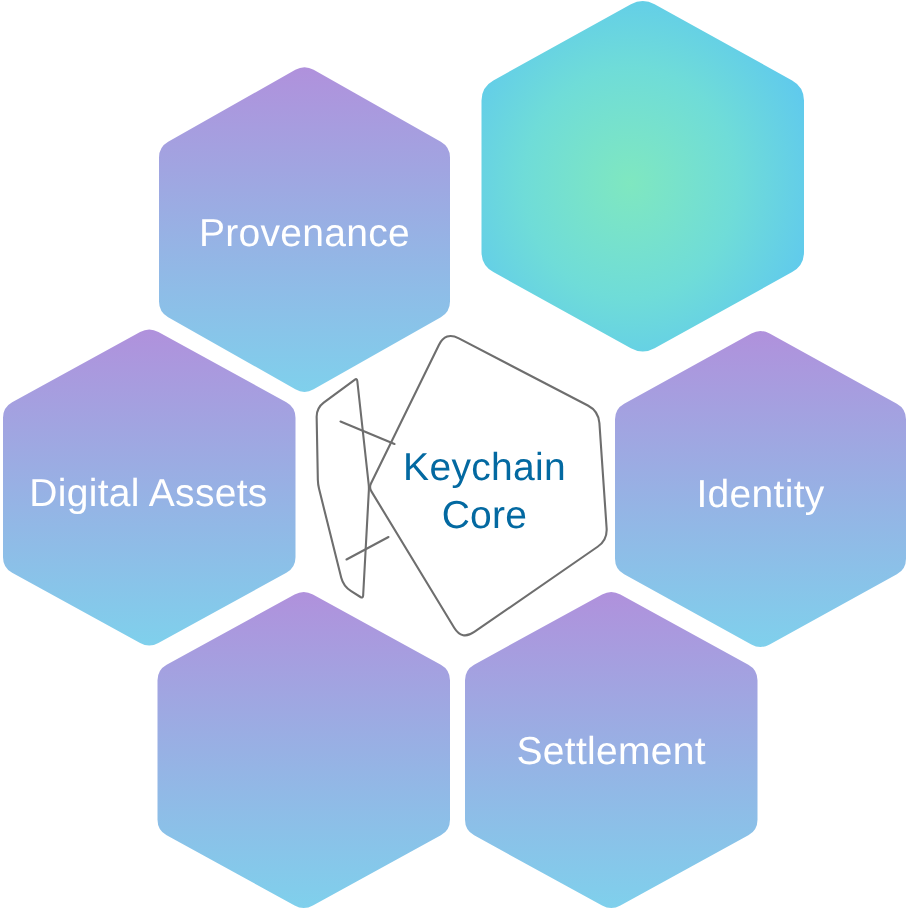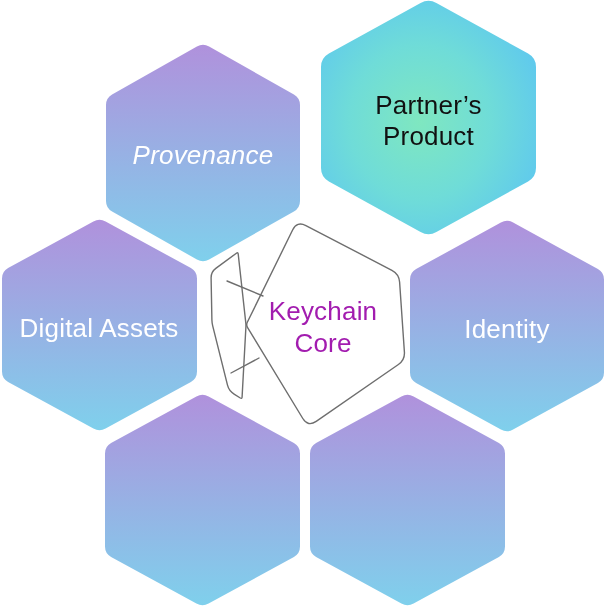--- a/index.html
+++ b/index.html
@@ -59,20 +59,19 @@
       <path d="M93.4 221.4 Q99.5 218 105.6 221.4 L190.9 268.1 Q197 271.5 197.0 278.5 L197.0 371.5 Q197 378.5 190.9 381.9 L105.6 428.6 Q99.5 432 93.4 428.6 L8.1 381.9 Q2 378.5 2.0 371.5 L2.0 278.5 Q2 271.5 8.1 268.1 Z" fill="url(#gradNode)"></path>
       <path d="M500.9 222.4 Q507 219 513.1 222.4 L597.9 269.1 Q604 272.5 604.0 279.5 L604.0 372.5 Q604 379.5 597.9 382.9 L513.1 429.6 Q507 433 500.9 429.6 L416.1 382.9 Q410 379.5 410.0 372.5 L410.0 279.5 Q410 272.5 416.1 269.1 Z" fill="url(#gradNode)"></path>
       <path d="M196.4 396.4 Q202.5 393 208.6 396.4 L293.9 443.1 Q300 446.5 300.0 453.5 L300.0 546.5 Q300 553.5 293.9 556.9 L208.6 603.6 Q202.5 607 196.4 603.6 L111.1 556.9 Q105 553.5 105.0 546.5 L105.0 453.5 Q105 446.5 111.1 443.1 Z" fill="url(#gradNode)"></path>
       <path d="M401.4 396.4 Q407.5 393 413.6 396.4 L498.9 443.1 Q505 446.5 505.0 453.5 L505.0 546.5 Q505 553.5 498.9 556.9 L413.6 603.6 Q407.5 607 401.4 603.6 L316.1 556.9 Q310 553.5 310.0 546.5 L310.0 453.5 Q310 446.5 316.1 443.1 Z" fill="url(#gradNode)"></path>
       <path d="M292.6 230.0 Q297 221 305.9 225.6 L391.9 270.3 Q399 274 399.6 282.0 L404.4 352.0 Q405 360 398.4 364.5 L316.2 421.3 Q308 427 302.8 418.5 L247.6 327.6 Q246 325 247.3 322.3 Z" fill="#ffffff" stroke="#6e6e6e" stroke-width="1.4" stroke-linejoin="round" stroke-linecap="round"></path>
       <path d="M238.2 254.0 Q238 252 236.4 253.2 L215.8 268.4 Q211 272 211.1 278.0 L211.9 320.0 Q212 323 212.7 325.9 L227.5 385.2 Q229 391 234.1 394.1 L240.3 398.0 Q242 399 242.1 397.0 L245.9 327.0 Q246 325 245.8 323.0 Z" fill="#ffffff" stroke="#6e6e6e" stroke-width="1.4" stroke-linejoin="round" stroke-linecap="round"></path>
       <line x1="227" y1="281" x2="263" y2="296" stroke="#6e6e6e" stroke-width="1.4" stroke-linecap="round"></line>
       <line x1="231" y1="373" x2="259" y2="358" stroke="#6e6e6e" stroke-width="1.4" stroke-linecap="round"></line>
     </svg>
 
-  <div class="hex-label" id="label-0" style="left: 203px; top: 155px; color: rgb(255, 255, 255); font-style: italic;">Provenance</div>
-  <div class="hex-label" id="label-1" style="left: 428.5px; top: 121px; color: rgb(17, 17, 17);">Partner’s
-Product</div>
+  <div class="hex-label" id="label-0" style="left: 203px; top: 155px; color: rgb(255, 255, 255);">Provenance</div>
   <div class="hex-label" id="label-2" style="left: 99px; top: 328px; color: rgb(255, 255, 255);">Digital Assets</div>
   <div class="hex-label" id="label-3" style="left: 507px; top: 329px; color: rgb(255, 255, 255);">Identity</div>
-  <div class="hex-label" id="label-center" style="left: 323px; top: 327px; color: #a21caf; line-height: 32px;">Keychain
+  <div class="hex-label" id="label-5" style="left: 407.5px; top: 500px; color: rgb(255, 255, 255);">Settlement</div>
+  <div class="hex-label" id="label-center" style="left: 323px; top: 327px; color: #0369a1; line-height: 32px;">Keychain
 Core</div>
 </div>
 
 </body></html>

